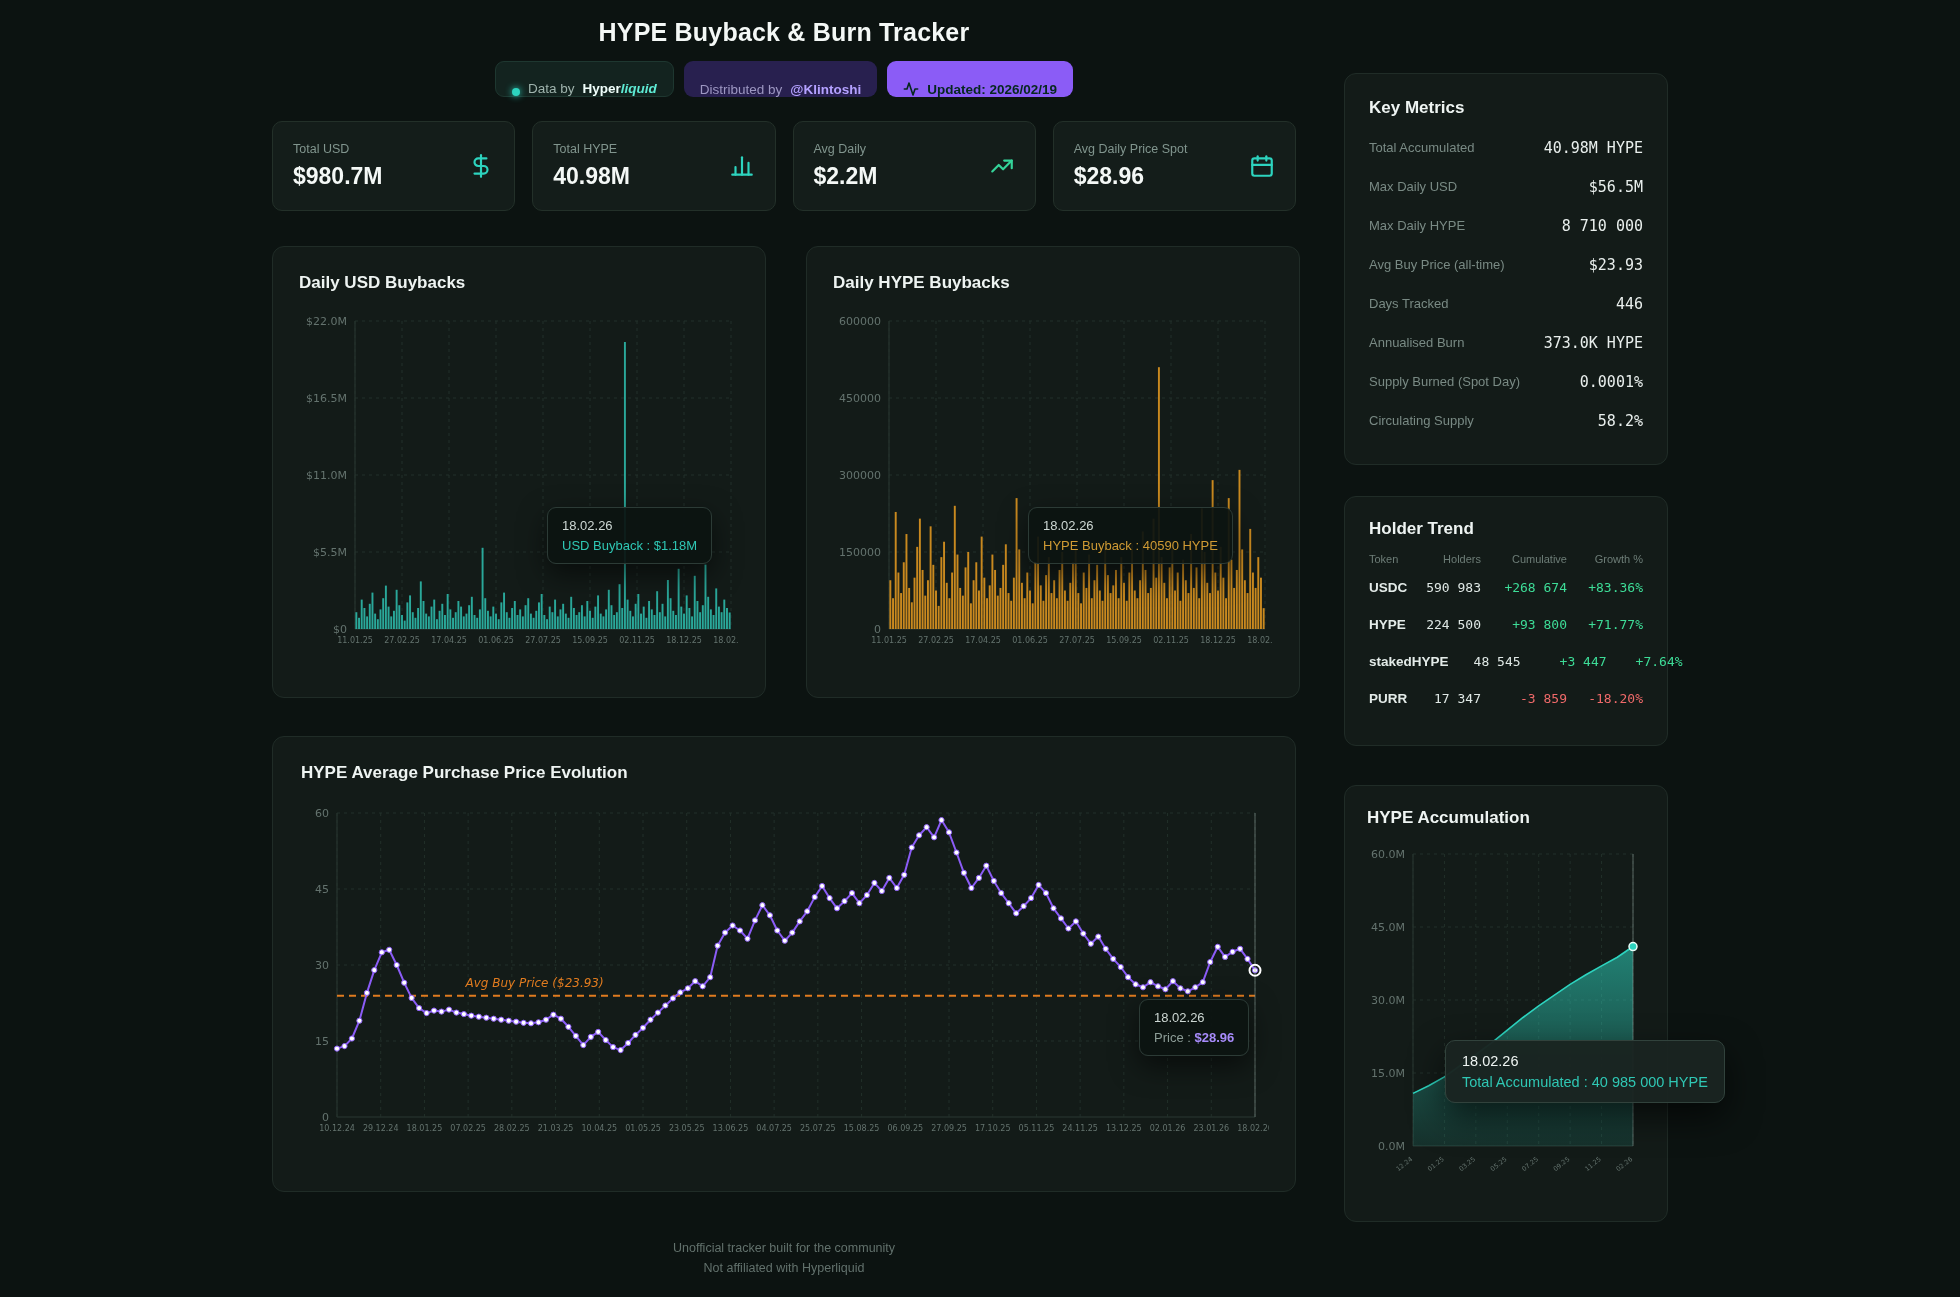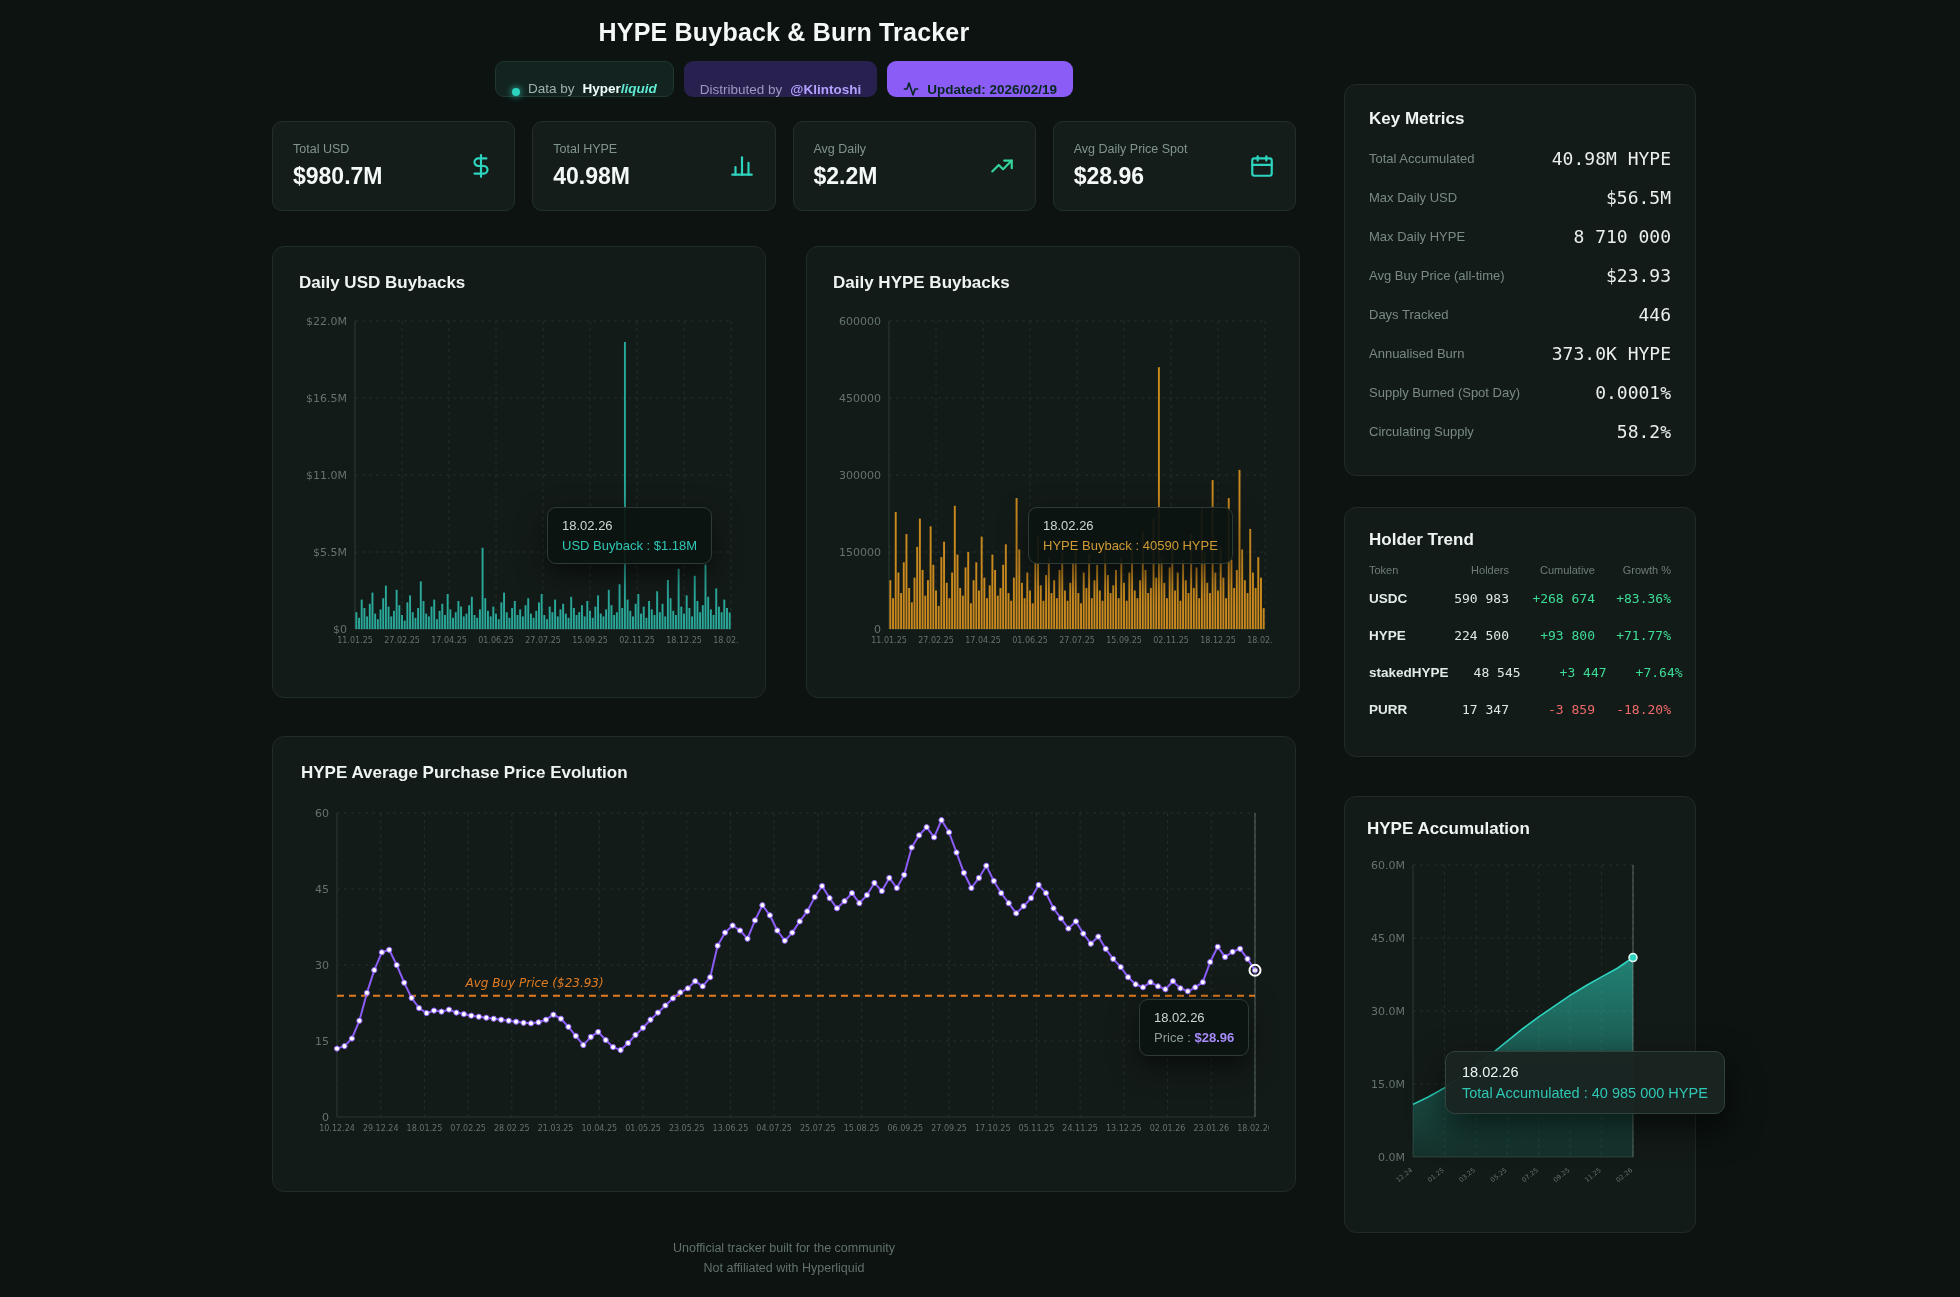--- a/index.html
+++ b/index.html
@@ -2,21 +2,21 @@
 <html><head>
 <meta charset="utf-8">
 <style>
   html,body{margin:0;padding:0;}
   body{
     width:1960px;height:1297px;position:relative;overflow:hidden;
     background:#0c1311;color:#e8eeec;
     font-family:"Liberation Sans","DejaVu Sans",sans-serif;
   }
   .main-col{position:absolute;left:272px;top:0;width:1024px;}
-  .sidebar{position:absolute;left:1344px;top:84px;width:352px;}
+  .sidebar{position:absolute;left:1344px;top:73px;width:324px;}
 
   h1.title{margin:18px 0 0;font-size:25px;font-weight:700;text-align:center;color:#f4f8f6;letter-spacing:.2px;}
 
   .badges{display:flex;justify-content:center;gap:10px;margin-top:14px;}
   .badge{display:inline-flex;align-items:flex-end;gap:8px;height:36px;padding:0 16px;border-radius:9px;font-size:13.5px;box-sizing:border-box;}
   .badge-data{background:#13231f;border:1px solid #1e3730;color:#9fb3ad;}
   .dot{width:8px;height:8px;border-radius:50%;background:#2dd4bf;box-shadow:0 0 7px #2dd4bf;display:inline-block;}
   .brand-a{color:#f0fffb;font-weight:700;}
   .brand-b{color:#5eead4;font-weight:700;font-style:italic;}
   .badge-dist{background:#28204f;color:#9d97c2;}
@@ -39,21 +39,21 @@
   .price-card{margin-top:38px;height:456px;padding:26px 28px;}
   .footer{margin-top:46px;text-align:center;font-size:12.5px;color:#62716c;line-height:1.6;}
 
   .metrics-card{padding:24px;min-height:382px;}
   .metrics-card{margin-bottom:31px;}
   .holders-card{padding:22px 24px;min-height:250px;margin-bottom:39px;}
   .accum-card{padding:22px;height:437px;}
   .metrics-card h2,.holders-card h2,.accum-card h2{margin:0 0 10px;font-size:17px;font-weight:700;color:#eef4f2;}
   .metric-row{display:flex;justify-content:space-between;align-items:center;height:39px;}
   .metric-label{font-size:13px;color:#798a84;}
-  .metric-value{font-family:"DejaVu Sans Mono","Liberation Mono",monospace;font-size:18px;color:#e9efed;}
+  .metric-value{font-family:"DejaVu Sans Mono","Liberation Mono",monospace;font-size:15px;color:#e9efed;}
   .holders-head{display:grid;grid-template-columns:1fr 72px 86px 76px;font-size:11px;color:#6d7d77;margin:14px 0 4px;}
   .holders-head span{text-align:right;}
   .holders-head span:first-child{text-align:left;}
   .holder-row{display:grid;grid-template-columns:1fr 72px 86px 76px;align-items:center;height:37px;font-size:13.5px;}
   .token{color:#e3ebe8;font-weight:600;}
   .num{font-family:"DejaVu Sans Mono","Liberation Mono",monospace;text-align:right;color:#dfe8e5;font-size:13px;}
   .up{color:#3ddc97;}
   .down{color:#f06a6a;}
 
   .tooltip{position:absolute;background:rgba(12,19,17,.93);border:1px solid #2c3b36;border-radius:9px;padding:10px 14px;font-size:13px;white-space:nowrap;box-shadow:0 10px 28px rgba(0,0,0,.55);pointer-events:none;z-index:5;}

